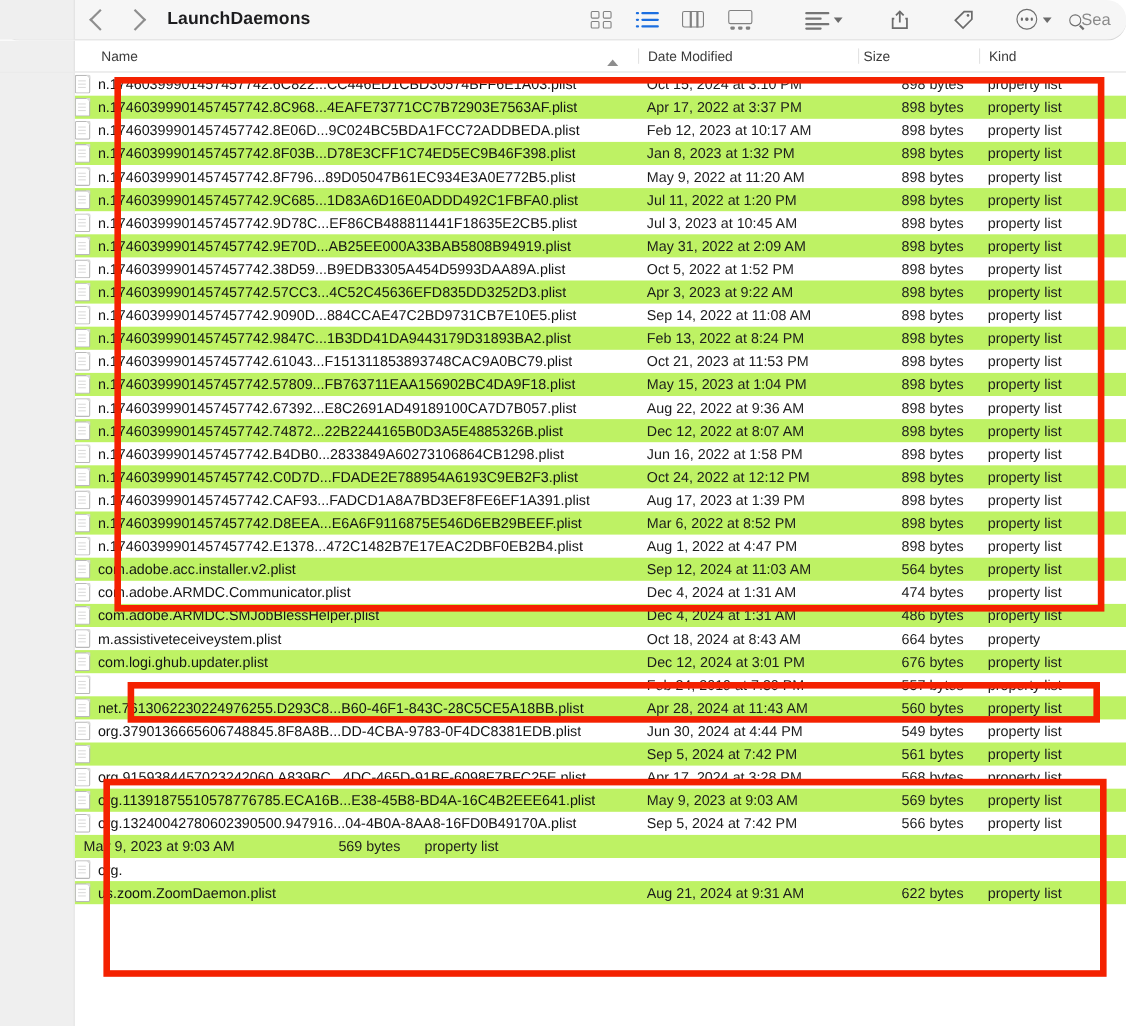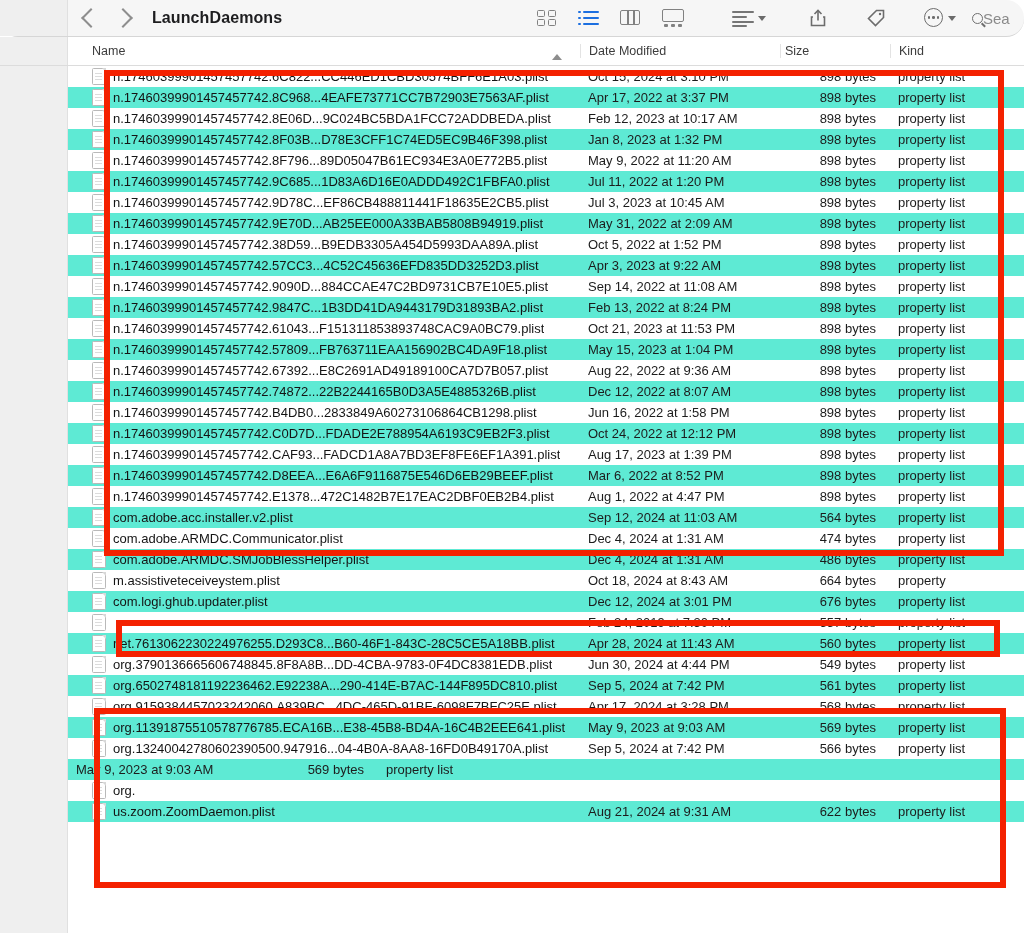--- a/index.html
+++ b/index.html
@@ -193,27 +193,27 @@
     background: #ffffff;
   }
   .row {
     height: 21px;
     display: flex;
     align-items: center;
     font-size: 13px;
     color: #141414;
     white-space: nowrap;
   }
-  .row.alt { background: #5eead4; }
+  .row.alt { background: #bef264; }
   .cell-name {
     width: 512px;
     display: flex;
     align-items: center;
     gap: 7px;
-    padding-left: 24px;
+    padding-left: 0;
     box-sizing: border-box;
     overflow: hidden;
   }
   .doc-icon {
     width: 12px; height: 15px;
     background: #ffffff;
     border: 1px solid #b9b9b9;
     border-radius: 1.5px;
     position: relative;
     flex: none;
@@ -654,21 +654,20 @@
           </div>
           <div class="cell-date">Jun 30, 2024 at 4:44 PM</div>
           <div class="cell-size">549 bytes</div>
           <div class="cell-kind">property list</div>
         </div>
         <div class="row alt">
           <div class="cell-name">
             <span class="doc-icon">
               <i></i>
             </span>
-            <span class="fname">org.6502748181192236462.E92238A...290-414E-B7AC-144F895DC810.plist</span>
           </div>
           <div class="cell-date">Sep 5, 2024 at 7:42 PM</div>
           <div class="cell-size">561 bytes</div>
           <div class="cell-kind">property list</div>
         </div>
         <div class="row">
           <div class="cell-name">
             <span class="doc-icon">
               <i></i>
             </span>

